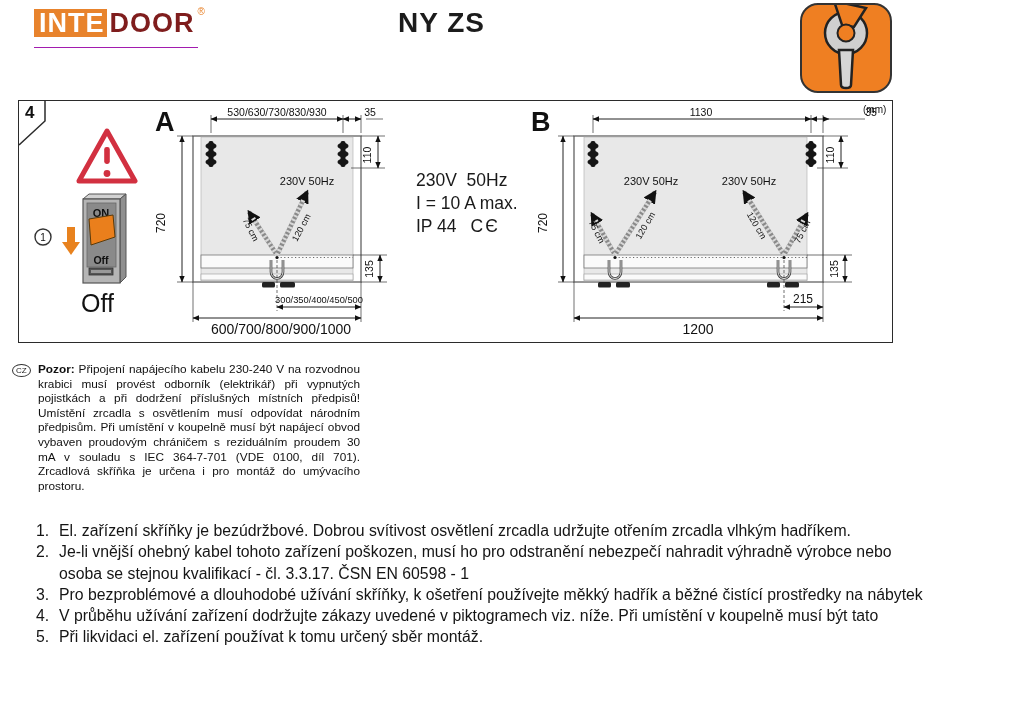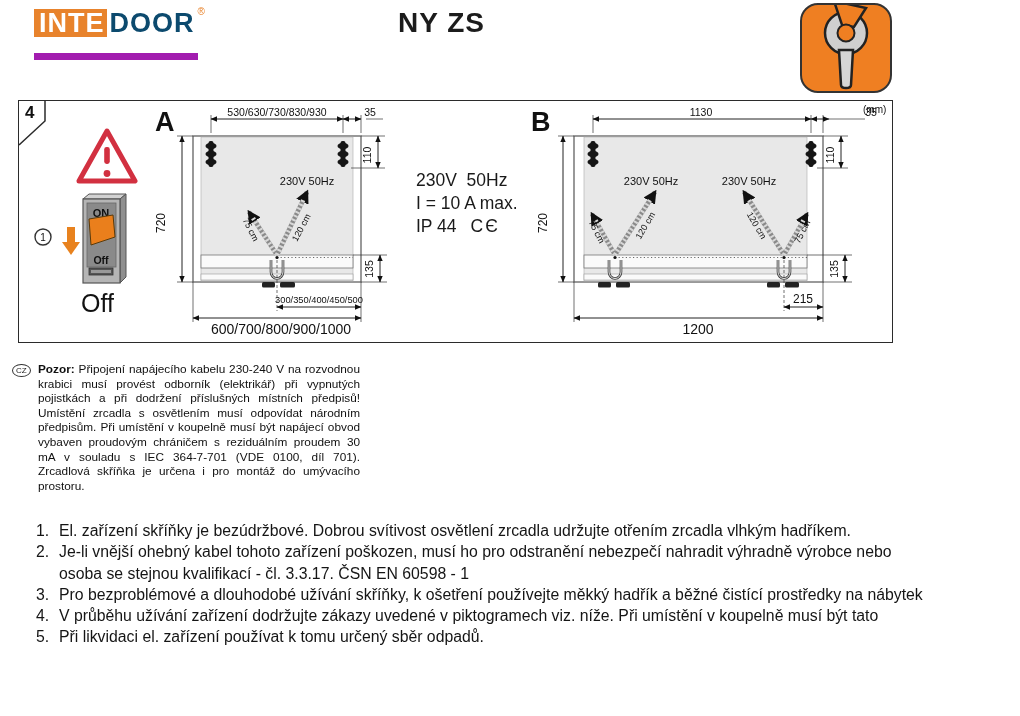--- a/index.html
+++ b/index.html
@@ -2,23 +2,23 @@
 <html><head>
 <meta charset="utf-8">
 <style>
   html,body{margin:0;padding:0;}
   body{width:1020px;height:716px;position:relative;background:#fff;
        font-family:"Liberation Sans",sans-serif;color:#111;overflow:hidden;}
   .stage{position:absolute;inset:0;}
 
   
   .logo{position:absolute;left:34px;top:9px;display:flex;align-items:flex-start;}
-  .logo-row{display:flex;border-bottom:7px solid #a21caf;padding-bottom:16px;}
+  .logo-row{display:flex;border-bottom:1px solid #a21caf;padding-bottom:10px;}
   .logo-inte{background:#e8832c;color:#fff;font-weight:bold;font-size:27px;line-height:28px;padding:0 2px 0 5px;letter-spacing:1px;}
-  .logo-door{color:#0c4a6e;font-weight:bold;font-size:27px;line-height:28px;padding:0 3px;letter-spacing:1px;}
+  .logo-door{color:#7f1d1d;font-weight:bold;font-size:27px;line-height:28px;padding:0 3px;letter-spacing:1px;}
   .logo-reg{color:#e8832c;font-size:10px;margin-top:-3px;}
   .title{position:absolute;left:398px;top:7px;font-size:28px;font-weight:bold;letter-spacing:1px;color:#1c1c1c;}
   .tool{position:absolute;left:800px;top:3px;width:92px;height:90px;background:#ef7f22;
         border:2px solid #333;border-radius:18px;box-sizing:border-box;}
 
   
   .panel{position:absolute;left:18px;top:100px;width:875px;height:243px;
          border:1.8px solid #2b2b2b;box-sizing:border-box;background:#fff;}
   .tab{position:absolute;left:0;top:0;}
   .mm-note{position:absolute;left:844px;top:3px;font-size:10px;}
@@ -300,18 +300,18 @@
           <div>Je-li vnější ohebný kabel tohoto zařízení poškozen, musí ho pro odstranění nebezpečí nahradit výhradně výrobce nebo</div>
           <div>osoba se stejnou kvalifikací - čl. 3.3.17. ČSN EN 60598 - 1</div>
         </li>
       <li>
           <div>Pro bezproblémové a dlouhodobé užívání skříňky, k ošetření používejte měkký hadřík a běžné čistící prostředky na nábytek</div>
         </li>
       <li>
           <div>V průběhu užívání zařízení dodržujte zákazy uvedené v piktogramech viz. níže. Při umístění v koupelně musí být tato</div>
         </li>
       <li>
-          <div>Při likvidaci el. zařízení používat k tomu určený sběr odpadů.</div>
+          <div>Při likvidaci el. zařízení používat k tomu určený sběr montáž.</div>
         </li>
     </ol>
   </div>
 
 </div>
 
 </body></html>

